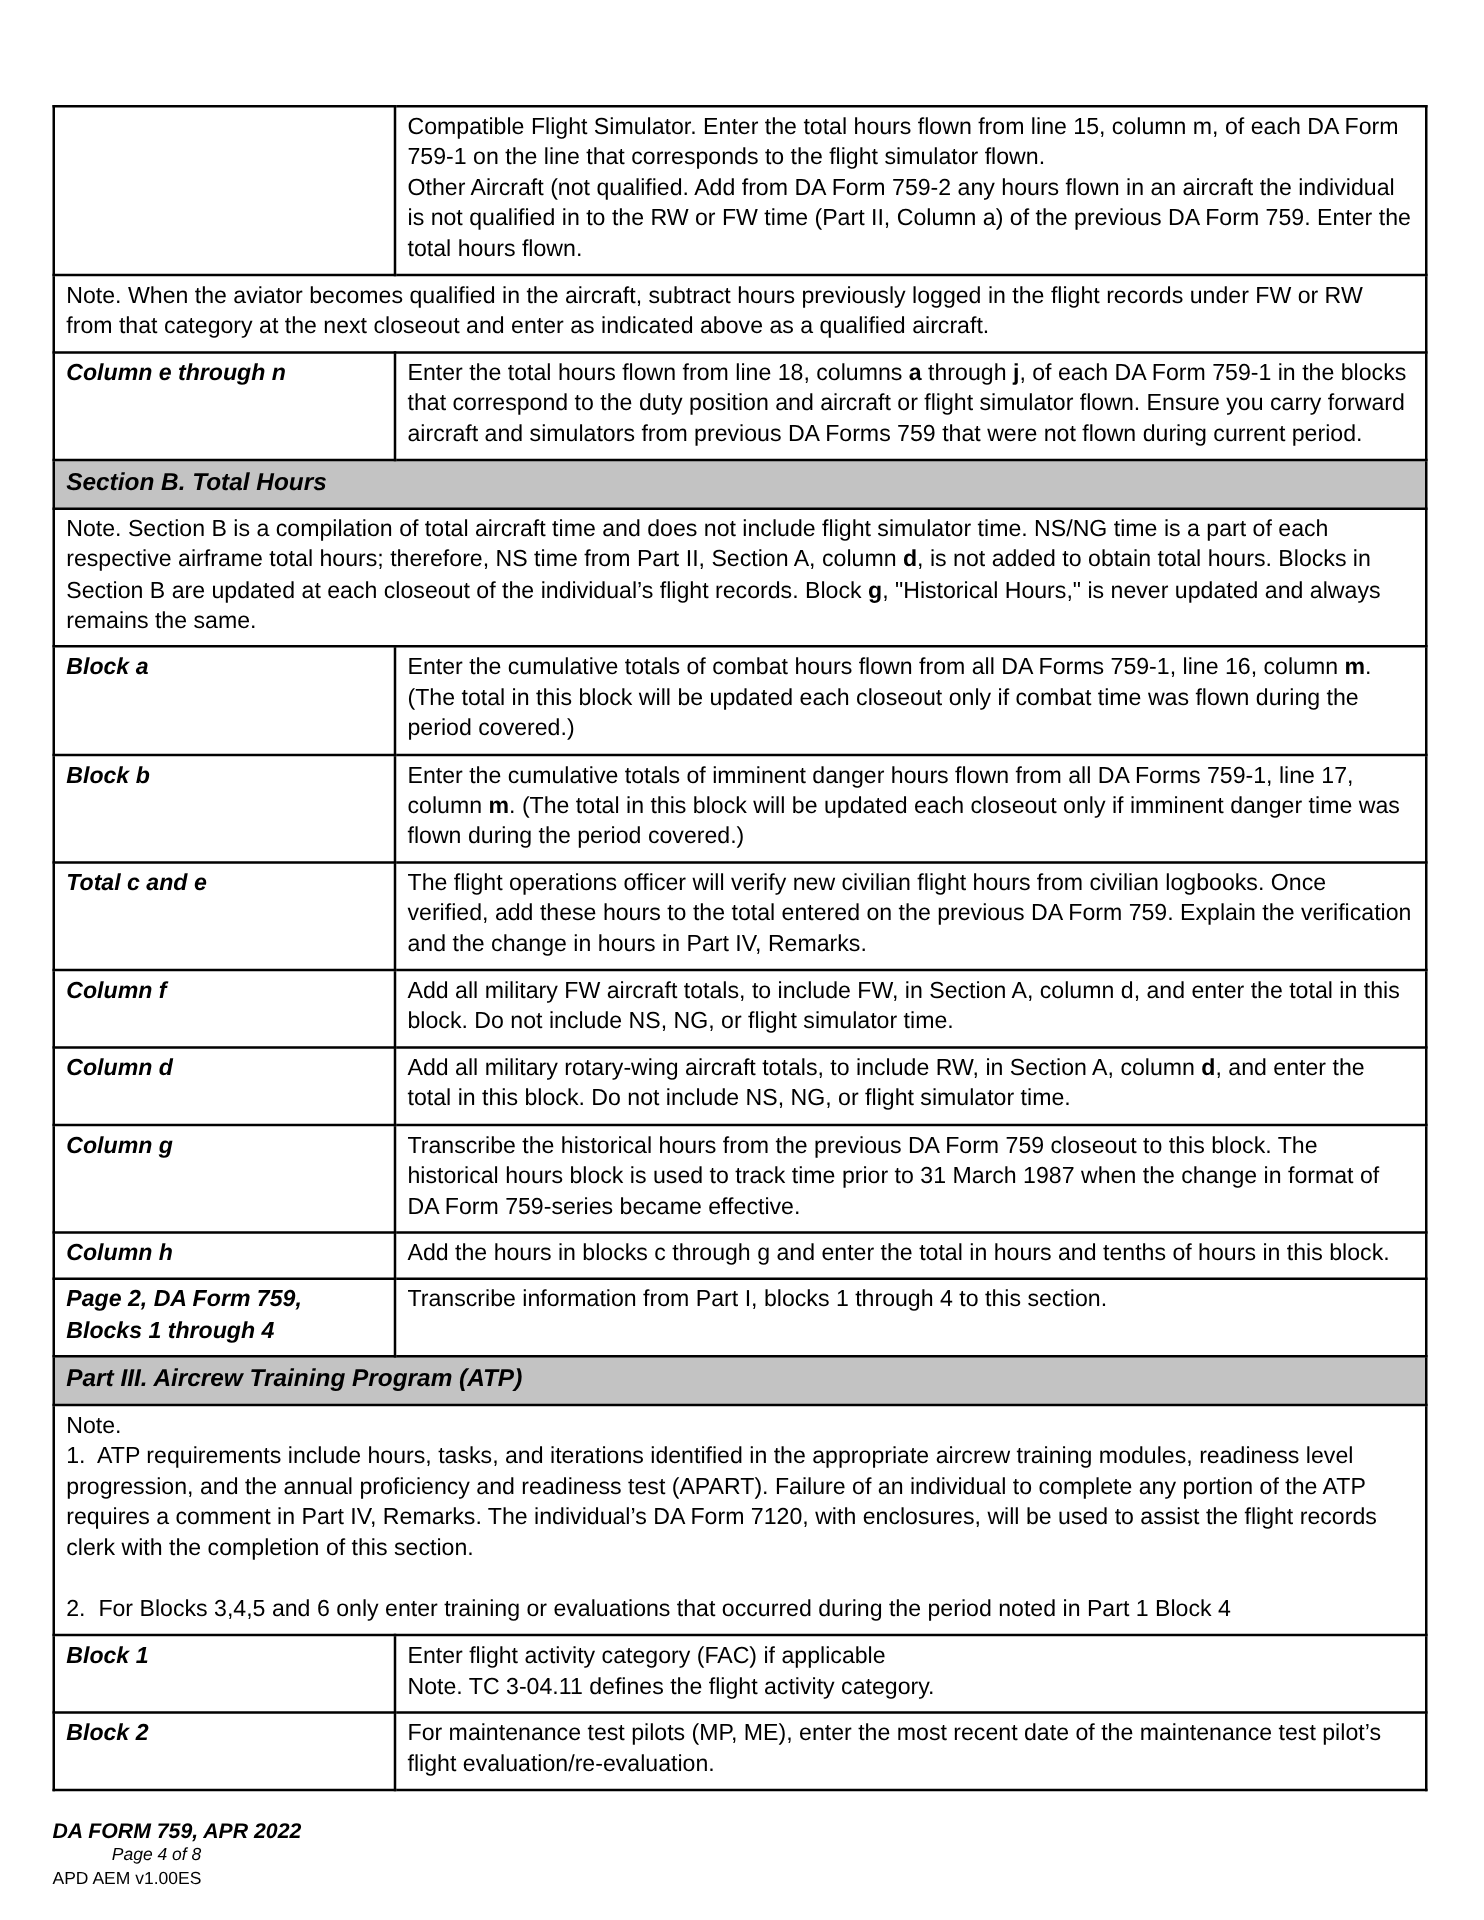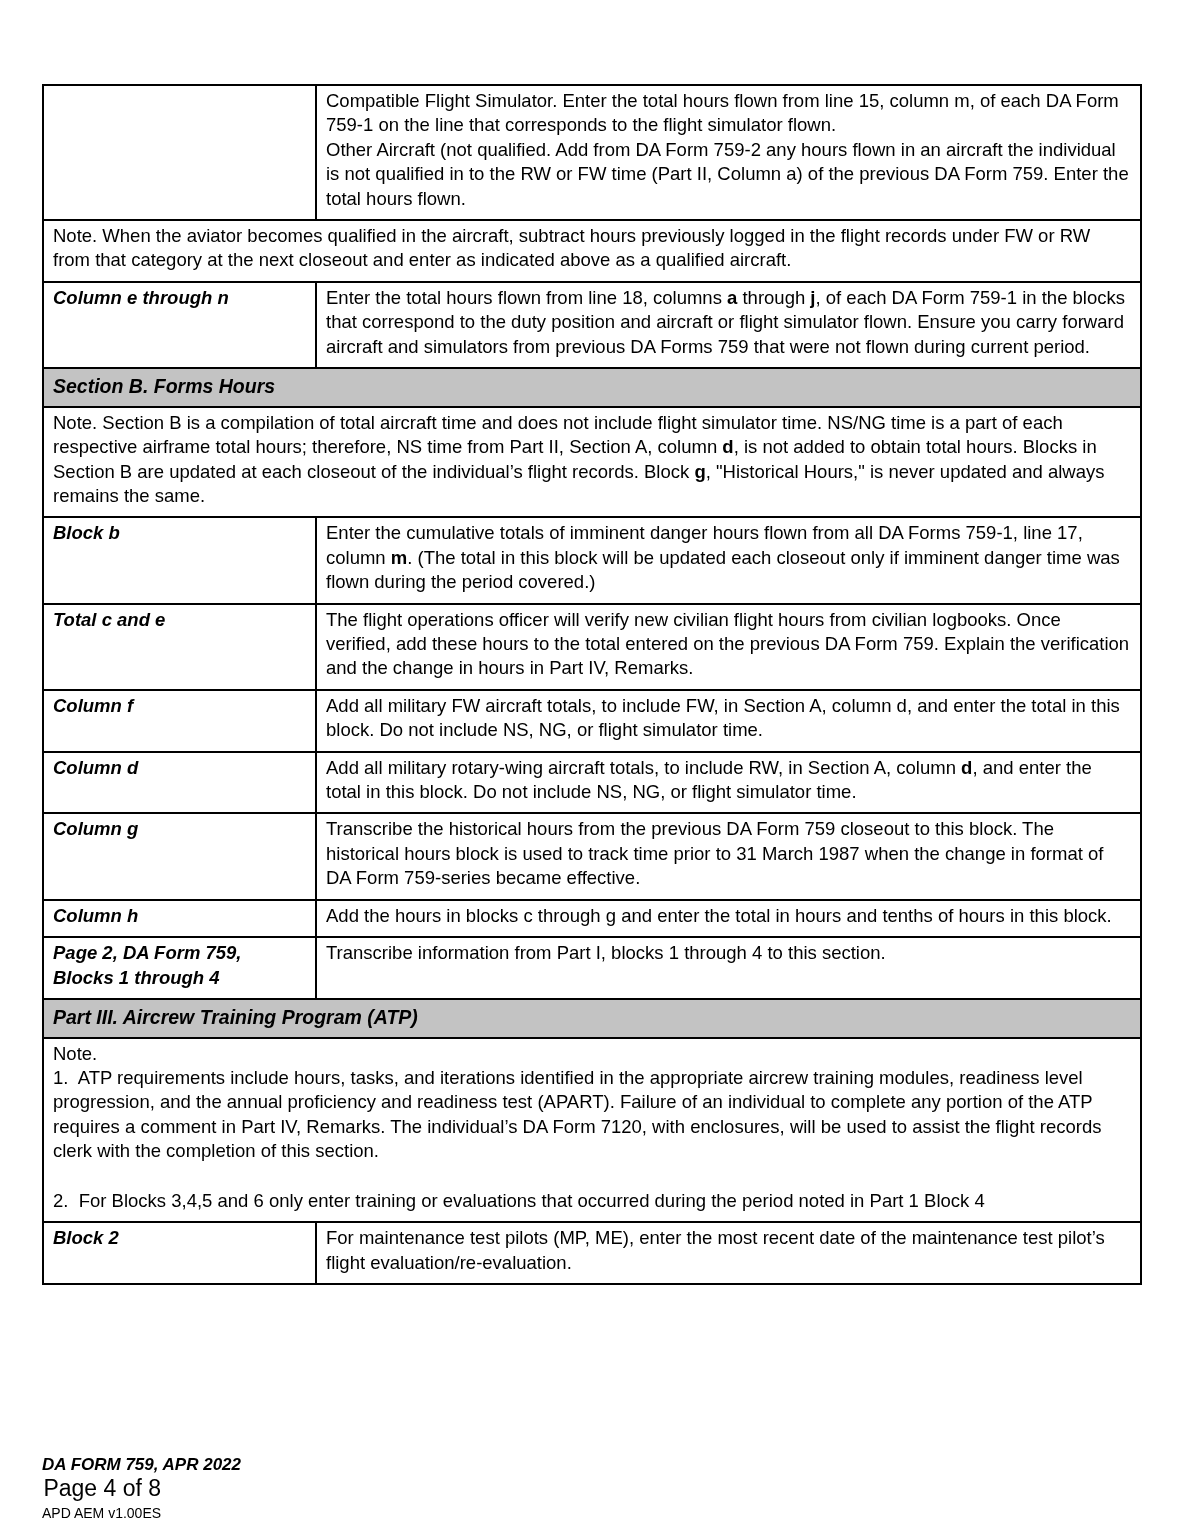--- a/index.html
+++ b/index.html
@@ -43,21 +43,21 @@
     position: absolute;
     left: 42px; top: 1455px;
     width: 1100px;
     display: flex;
     justify-content: space-between;
     align-items: flex-start;
     flex-direction: column;
   }
   .footer-left { font-weight: bold; font-style: italic; font-size: 17px; }
   .footer-right { text-align: right; }
-  .footer-page { font-size: 23px; }
+  .footer-page { font-size: 14px; font-style: italic; }
   .footer-version { font-size: 14px; margin-top: 3px; }
 </style>
 </head>
 <body>
 
 <div class="sheet">
 
   <table class="doc-table">
     <colgroup>
         <col class="c1">
@@ -80,29 +80,35 @@
       </tr>
 
       <tr>
         <td class="lbl">Column e through n</td>
         <td class="desc">
           <p>Enter the total hours flown from line 18, columns <b>a</b> through <b>j</b>, of each DA Form 759-1 in the blocks that correspond to the duty position and aircraft or flight simulator flown. Ensure you carry forward aircraft and simulators from previous DA Forms 759 that were not flown during current period.</p>
         </td>
       </tr>
 
       <tr class="section-row">
-        <td colspan="2">Section B. Forms Hours</td>
+        <td colspan="2">Section B. Total Hours</td>
       </tr>
 
       <tr>
         <td colspan="2" class="note-a">
           <p>Note. Section B is a compilation of total aircraft time and does not include flight simulator time. NS/NG time is a part of each respective airframe total hours; therefore, NS time from Part II, Section A, column <b>d</b>, is not added to obtain total hours. Blocks in Section B are updated at each closeout of the individual’s flight records. Block <b>g</b>, "Historical Hours," is never updated and always remains the same.</p>
         </td>
       </tr>
 
+      <tr>
+        <td class="lbl">Block a</td>
+        <td class="desc">
+          <p>Enter the cumulative totals of combat hours flown from all DA Forms 759-1, line 16, column <b>m</b>. (The total in this block will be updated each closeout only if combat time was flown during the period covered.)</p>
+        </td>
+      </tr>
 
       <tr>
         <td class="lbl">Block b</td>
         <td class="desc">
           <p>Enter the cumulative totals of imminent danger hours flown from all DA Forms 759-1, line 17, column <b>m</b>. (The total in this block will be updated each closeout only if imminent danger time was flown during the period covered.)</p>
         </td>
       </tr>
 
       <tr>
         <td class="lbl">Total c and e</td>
@@ -151,20 +157,27 @@
       </tr>
 
       <tr>
         <td colspan="2" class="atp-note">
           <p>Note.</p>
           <p>1.&nbsp; ATP requirements include hours, tasks, and iterations identified in the appropriate aircrew training modules, readiness level progression, and the annual proficiency and readiness test (APART). Failure of an individual to complete any portion of the ATP requires a comment in Part IV, Remarks. The individual’s DA Form 7120, with enclosures, will be used to assist the flight records clerk with the completion of this section.</p>
           <p class="gap-above">2.&nbsp; For Blocks 3,4,5 and 6 only enter training or evaluations that occurred during the period noted in Part 1 Block 4</p>
         </td>
       </tr>
 
+      <tr>
+        <td class="lbl">Block 1</td>
+        <td class="desc">
+          <p>Enter flight activity category (FAC) if applicable</p>
+          <p>Note. TC 3-04.11 defines the flight activity category.</p>
+        </td>
+      </tr>
 
       <tr>
         <td class="lbl">Block 2</td>
         <td class="desc">
           <p>For maintenance test pilots (MP, ME), enter the most recent date of the maintenance test pilot’s flight evaluation/re-evaluation.</p>
         </td>
       </tr>
 
     </tbody>
   </table>

